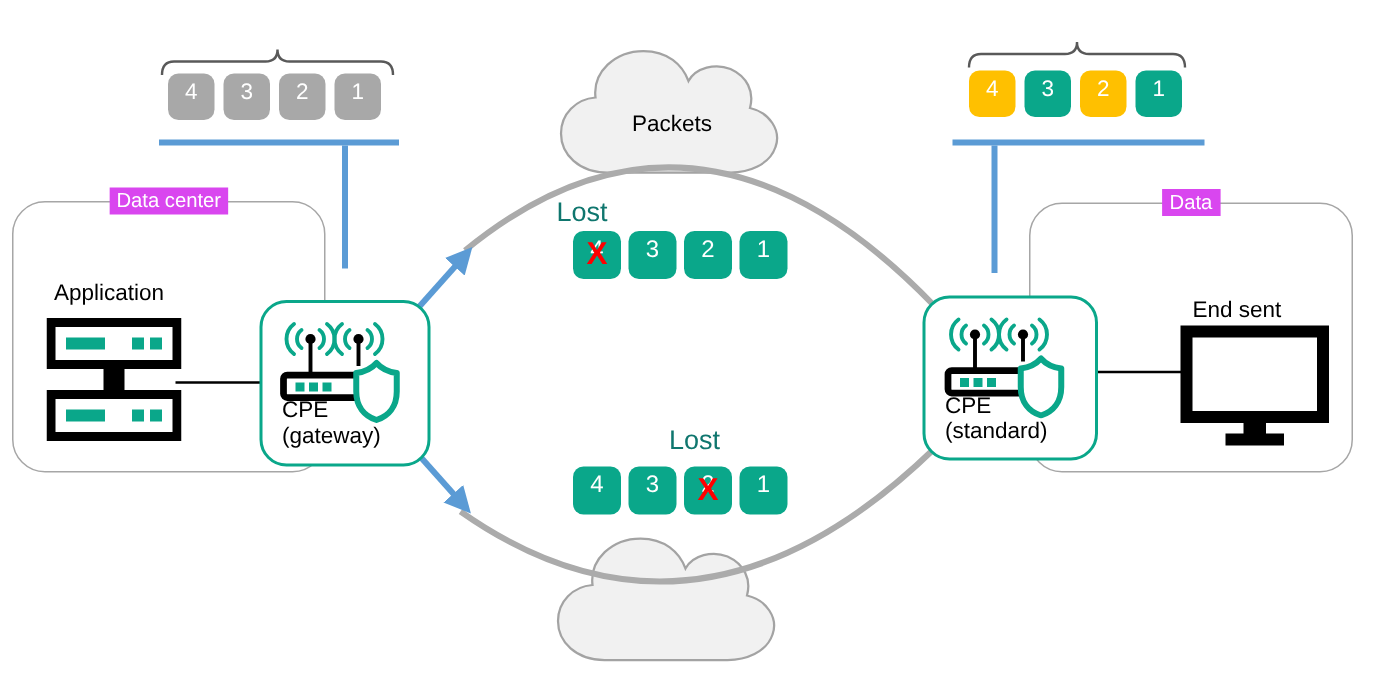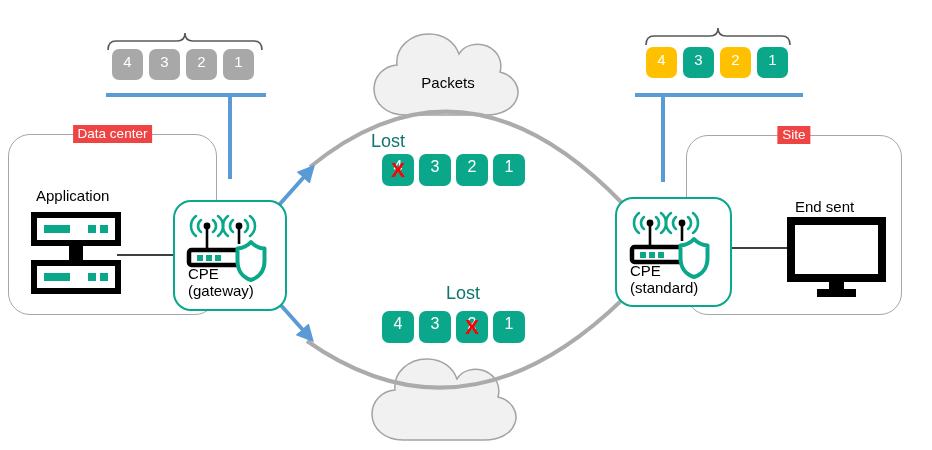--- a/index.html
+++ b/index.html
@@ -7,21 +7,21 @@
     position:relative;width:932px;height:450px;overflow:hidden;
     font-family:"Liberation Sans", sans-serif;color:#000;background:#fff;
   }
   .abs{position:absolute;}
   
   .site-box{
     position:absolute;background:#fff;border:1.5px solid #a6a6a6;border-radius:22px;
   }
   .site-label{
     position:absolute;top:-10px;left:50%;transform:translateX(-50%);
-    background:#ef4444;color:#fff;font-size:13.5px;padding:1px 5px 2px;white-space:nowrap;
+    background:#d946ef;color:#fff;font-size:13.5px;padding:1px 5px 2px;white-space:nowrap;
   }
   
   .cpe-box{
     position:absolute;background:#fff;border:2.5px solid #0aa78a;border-radius:18px;
   }
   .cpe-text{
     position:absolute;left:13px;top:63px;font-size:15px;line-height:17px;white-space:nowrap;
   }
   
   .caption{position:absolute;font-size:14.5px;text-align:center;white-space:nowrap;}
@@ -49,21 +49,21 @@
 </style>
 </head>
 <body>
 
 <div class="stage">
 
   <div class="site-box" style="left:8px;top:134px;width:207px;height:179px;">
     <div class="site-label">Data center</div>
   </div>
   <div class="site-box" style="left:686px;top:135px;width:214px;height:178px;">
-    <div class="site-label">Site</div>
+    <div class="site-label">Data</div>
   </div>
 
   <svg class="layer" width="932" height="450" viewBox="0 0 932 450">
     <defs>
       <marker id="arrowB" viewBox="0 0 10 10" refX="7.5" refY="5" markerWidth="4.4" markerHeight="4.4" orient="auto-start-reverse">
         <path d="M0,0 L10,5 L0,10 z" fill="#5b9bd5"></path>
       </marker>
     </defs>
 
     <g transform="translate(368,27)">

